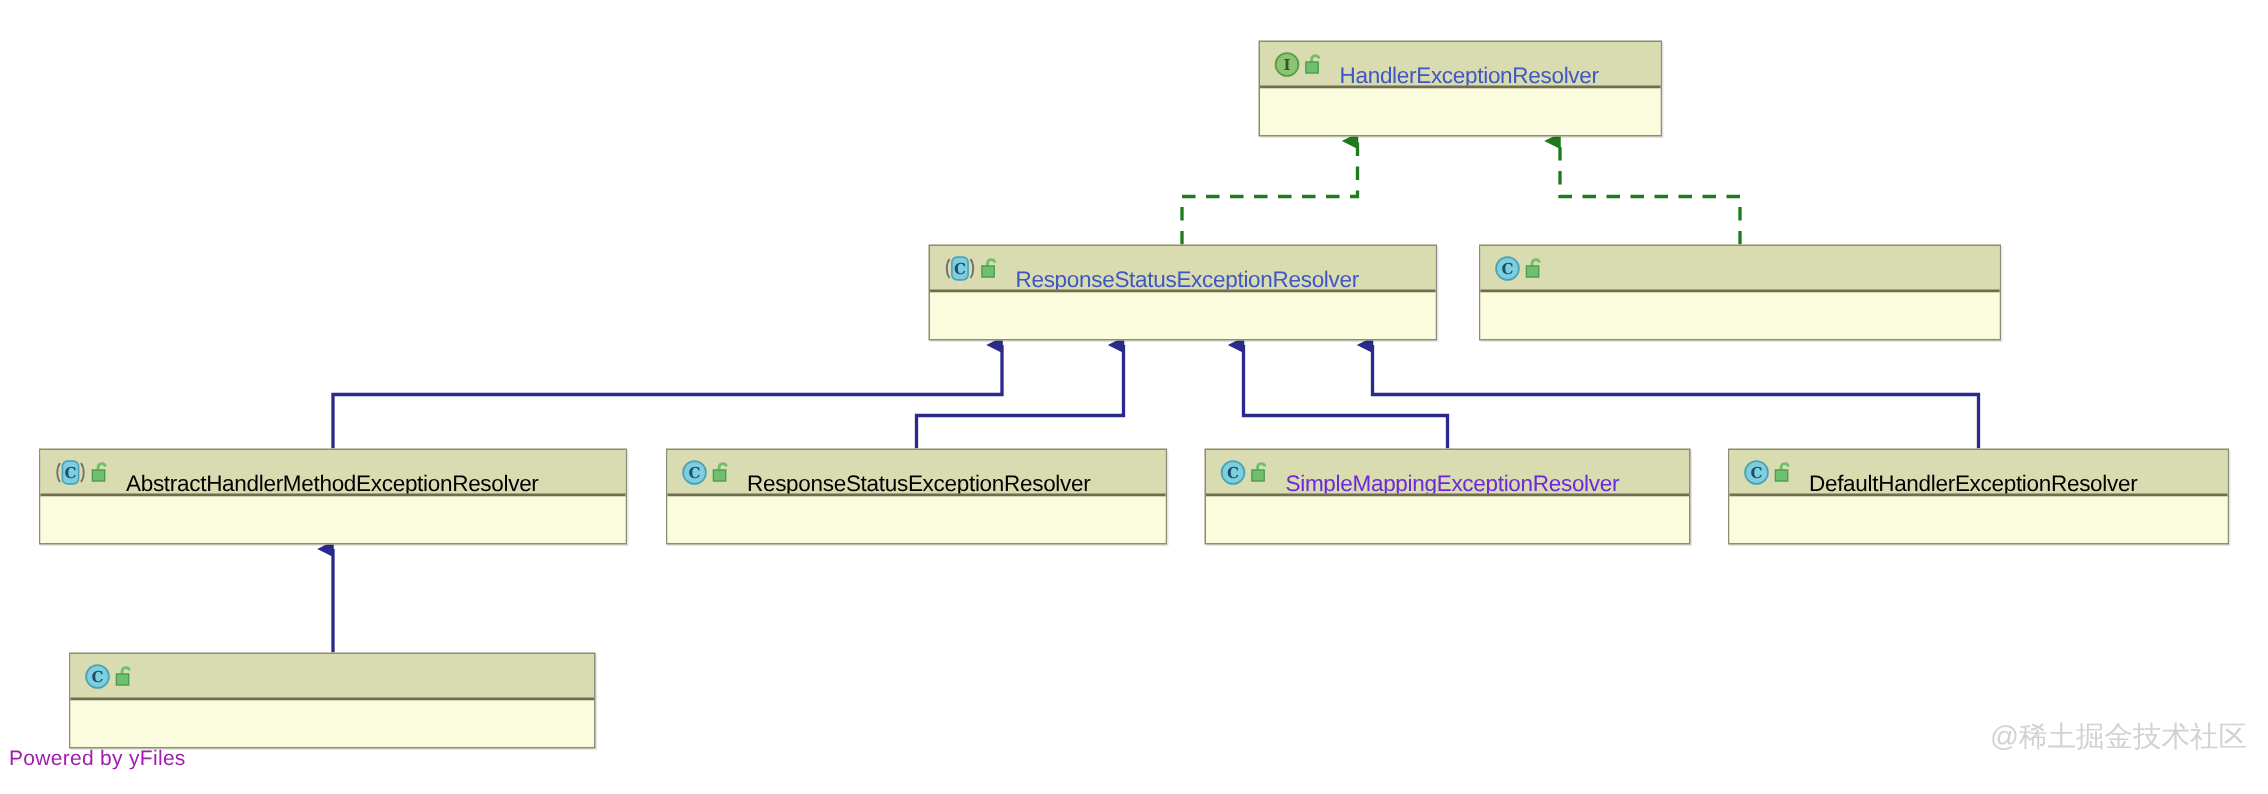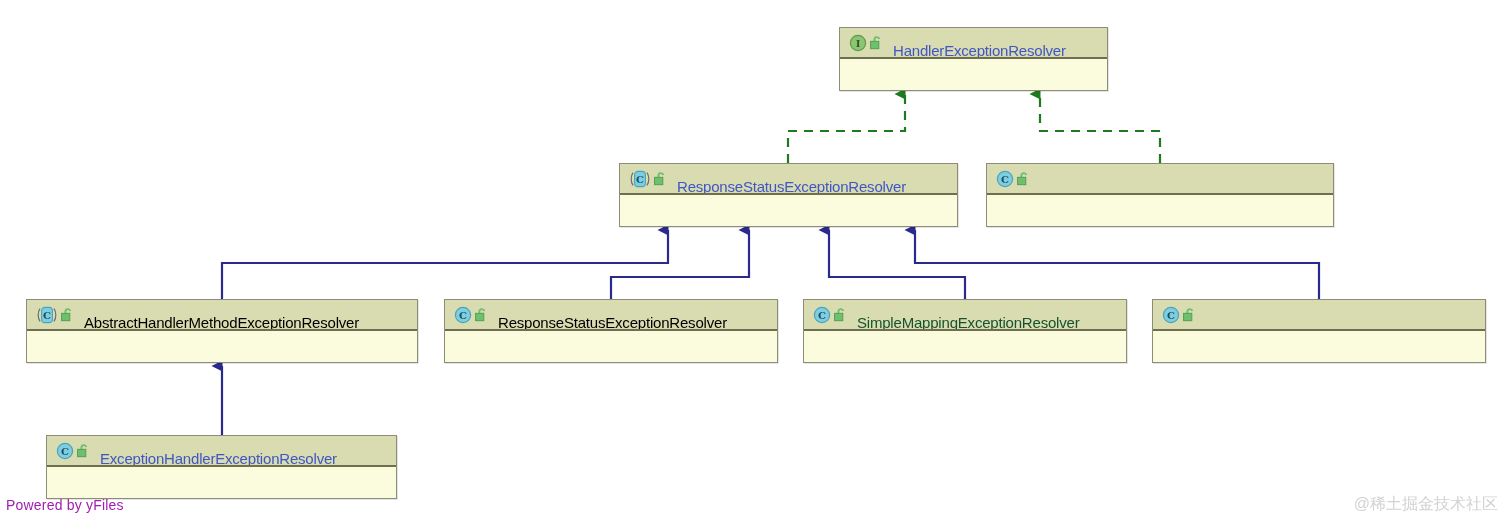--- a/index.html
+++ b/index.html
@@ -65,38 +65,38 @@
   }
   .vis-icon svg { display: block; }
   .uml-title {
     font-family: Liberation Sans, sans-serif;
     font-size: 15px;
     letter-spacing: -0.2px;
     line-height: 1;
     margin-top: 16px;
   }
   .title-dark { color: #000000; }
-  .title-blue { color: #14532d; }
+  .title-blue { color: #6d28d9; }
   .title-link { color: #3f57c4; }
   .watermark-left {
     position: absolute;
     left: 6px;
     top: 497px;
     font-family: "Liberation Sans", sans-serif;
     font-size: 14px;
     color: #a21caf;
     letter-spacing: 0.2px;
     white-space: nowrap;
   }
   .watermark-right {
     position: absolute;
     right: 14px;
-    top: 494px;
+    top: 478px;
     font-family: "Liberation Sans", sans-serif;
-    font-size: 16px;
+    font-size: 19px;
     color: #d2d2d2;
     white-space: nowrap;
   }
 </style>
 </head>
 <body>
 
 <div id="diagram">
 
   <svg id="edges" viewBox="0 0 1512 529" width="1512" height="529" xmlns="http://www.w3.org/2000/svg">
@@ -243,38 +243,38 @@
               <circle cx="9" cy="9" r="7.6" fill="#7fcede" stroke="#4ba3bb" stroke-width="1.2"></circle>
               <text x="9" y="12.6" text-anchor="middle" font-family="DejaVu Serif, serif" font-size="10" font-weight="bold" fill="#17506b">C</text>
             </svg>
           </span>
           <span class="vis-icon">
             <svg width="14" height="16" viewBox="0 0 14 16">
               <path d="M5.4,6.4 L5.4,4.3 A2.5,2.5 0 0 1 10.3,4.0" fill="none" stroke="#6ec06e" stroke-width="1.9"></path>
               <rect x="1.6" y="6.3" width="8.2" height="7.4" fill="#6ec06e" stroke="#4e9a4e" stroke-width="0.9"></rect>
             </svg>
           </span>
+          <span class="uml-title title-dark">DefaultHandlerExceptionResolver</span>
         </div>
         <div class="uml-body"></div>
       </div>
       <div class="uml-node" style="left: 46px; top: 435px; width: 351px; height: 64px;">
         <div class="uml-header">
           <span class="type-icon">
             <svg width="18" height="18" viewBox="0 0 18 18">
               <circle cx="9" cy="9" r="7.6" fill="#7fcede" stroke="#4ba3bb" stroke-width="1.2"></circle>
               <text x="9" y="12.6" text-anchor="middle" font-family="DejaVu Serif, serif" font-size="10" font-weight="bold" fill="#17506b">C</text>
             </svg>
           </span>
           <span class="vis-icon">
             <svg width="14" height="16" viewBox="0 0 14 16">
               <path d="M5.4,6.4 L5.4,4.3 A2.5,2.5 0 0 1 10.3,4.0" fill="none" stroke="#6ec06e" stroke-width="1.9"></path>
               <rect x="1.6" y="6.3" width="8.2" height="7.4" fill="#6ec06e" stroke="#4e9a4e" stroke-width="0.9"></rect>
             </svg>
           </span>
-          <span class="uml-title title-link">ExceptionHandlerExceptionResolver</span>
         </div>
         <div class="uml-body"></div>
       </div>
     </div>
 
   <div class="watermark-left">Powered by yFiles</div>
   <div class="watermark-right">@稀土掘金技术社区</div>
 </div>
 
 </body></html>

